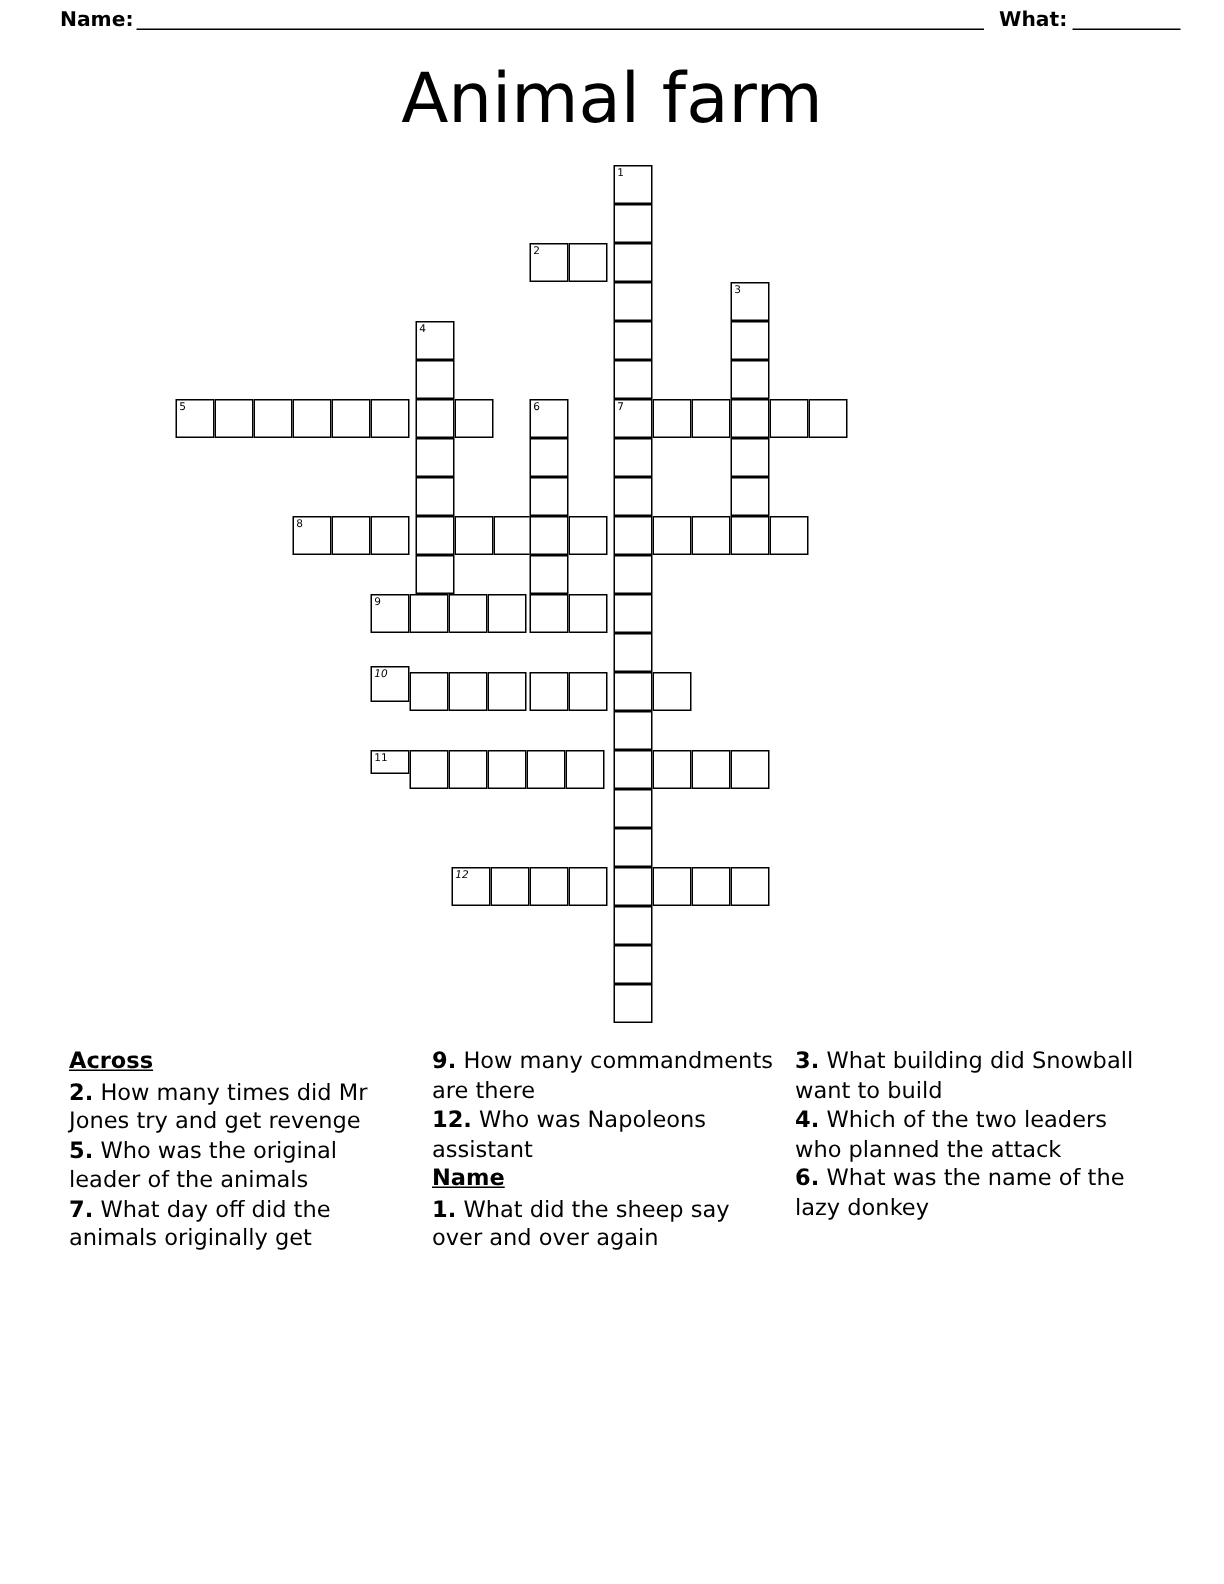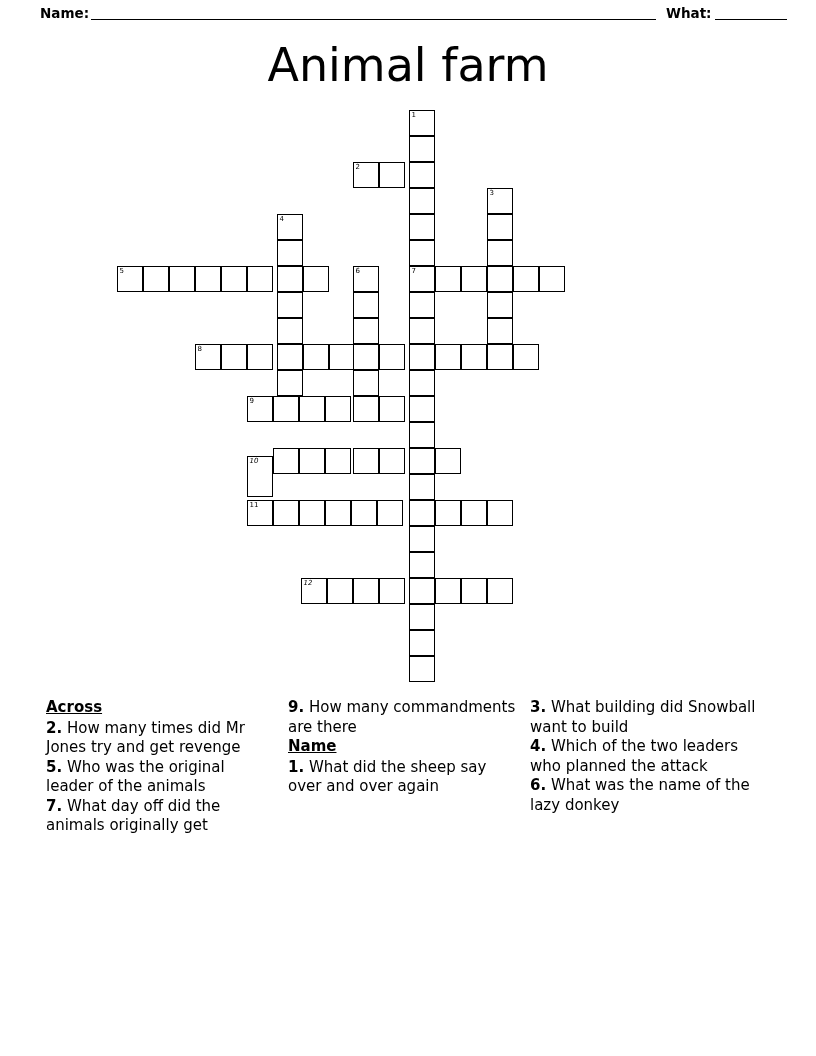--- a/index.html
+++ b/index.html
@@ -190,31 +190,31 @@
     <div class="cell" style="left: 409px; top: 262px; width: 26px; height: 26px;"></div>
     <div class="cell" style="left: 247px; top: 288px; width: 26px; height: 26px;">
       <span class="num">9</span>
     </div>
     <div class="cell" style="left: 273px; top: 288px; width: 26px; height: 26px;"></div>
     <div class="cell" style="left: 299px; top: 288px; width: 26px; height: 26px;"></div>
     <div class="cell" style="left: 325px; top: 288px; width: 26px; height: 26px;"></div>
     <div class="cell" style="left: 353px; top: 288px; width: 26px; height: 26px;"></div>
     <div class="cell" style="left: 379px; top: 288px; width: 26px; height: 26px;"></div>
     <div class="cell" style="left: 409px; top: 288px; width: 26px; height: 26px;"></div>
-    <div class="cell" style="left: 247px; top: 348px; width: 26px; height: 41px; font-style: italic;">
+    <div class="cell" style="left: 247px; top: 336px; width: 26px; height: 24px; font-style: italic;">
       <span class="num">10</span>
     </div>
     <div class="cell" style="left: 273px; top: 340px; width: 26px; height: 26px;"></div>
     <div class="cell" style="left: 299px; top: 340px; width: 26px; height: 26px;"></div>
     <div class="cell" style="left: 325px; top: 340px; width: 26px; height: 26px;"></div>
     <div class="cell" style="left: 353px; top: 340px; width: 26px; height: 26px;"></div>
     <div class="cell" style="left: 379px; top: 340px; width: 26px; height: 26px;"></div>
     <div class="cell" style="left: 409px; top: 340px; width: 26px; height: 26px;"></div>
     <div class="cell" style="left: 435px; top: 340px; width: 26px; height: 26px;"></div>
-    <div class="cell" style="left: 247px; top: 392px; width: 26px; height: 26px;">
+    <div class="cell" style="left: 247px; top: 392px; width: 26px; height: 16px;">
       <span class="num">11</span>
     </div>
     <div class="cell" style="left: 273px; top: 392px; width: 26px; height: 26px;"></div>
     <div class="cell" style="left: 299px; top: 392px; width: 26px; height: 26px;"></div>
     <div class="cell" style="left: 325px; top: 392px; width: 26px; height: 26px;"></div>
     <div class="cell" style="left: 351px; top: 392px; width: 26px; height: 26px;"></div>
     <div class="cell" style="left: 377px; top: 392px; width: 26px; height: 26px;"></div>
     <div class="cell" style="left: 409px; top: 392px; width: 26px; height: 26px;"></div>
     <div class="cell" style="left: 435px; top: 392px; width: 26px; height: 26px;"></div>
     <div class="cell" style="left: 461px; top: 392px; width: 26px; height: 26px;"></div>
@@ -241,20 +241,21 @@
 <div id="clues">
   <div class="clue-col col1">
     <span class="section-head">Across</span>
     <span class="clue"><span class="cnum">2.</span> <span>How many times did Mr Jones try and get revenge</span></span>
     <span class="clue"><span class="cnum">5.</span> <span>Who was the original leader of the animals</span></span>
     <span class="clue"><span class="cnum">7.</span> <span>What day off did the animals originally get</span></span>
   </div>
 
   <div class="clue-col col2">
     <span class="clue"><span class="cnum">9.</span> <span>How many commandments are there</span></span>
+    <span class="clue"><span class="cnum">12.</span> <span>Who was Napoleons assistant</span></span>
     <span class="section-head">Name</span>
     <span class="clue"><span class="cnum">1.</span> <span>What did the sheep say over and over again</span></span>
   </div>
 
   <div class="clue-col col3">
     <span class="clue"><span class="cnum">3.</span> <span>What building did Snowball want to build</span></span>
     <span class="clue"><span class="cnum">4.</span> <span>Which of the two leaders who planned the attack</span></span>
     <span class="clue"><span class="cnum">6.</span> <span>What was the name of the lazy donkey</span></span>
   </div>
 </div>

